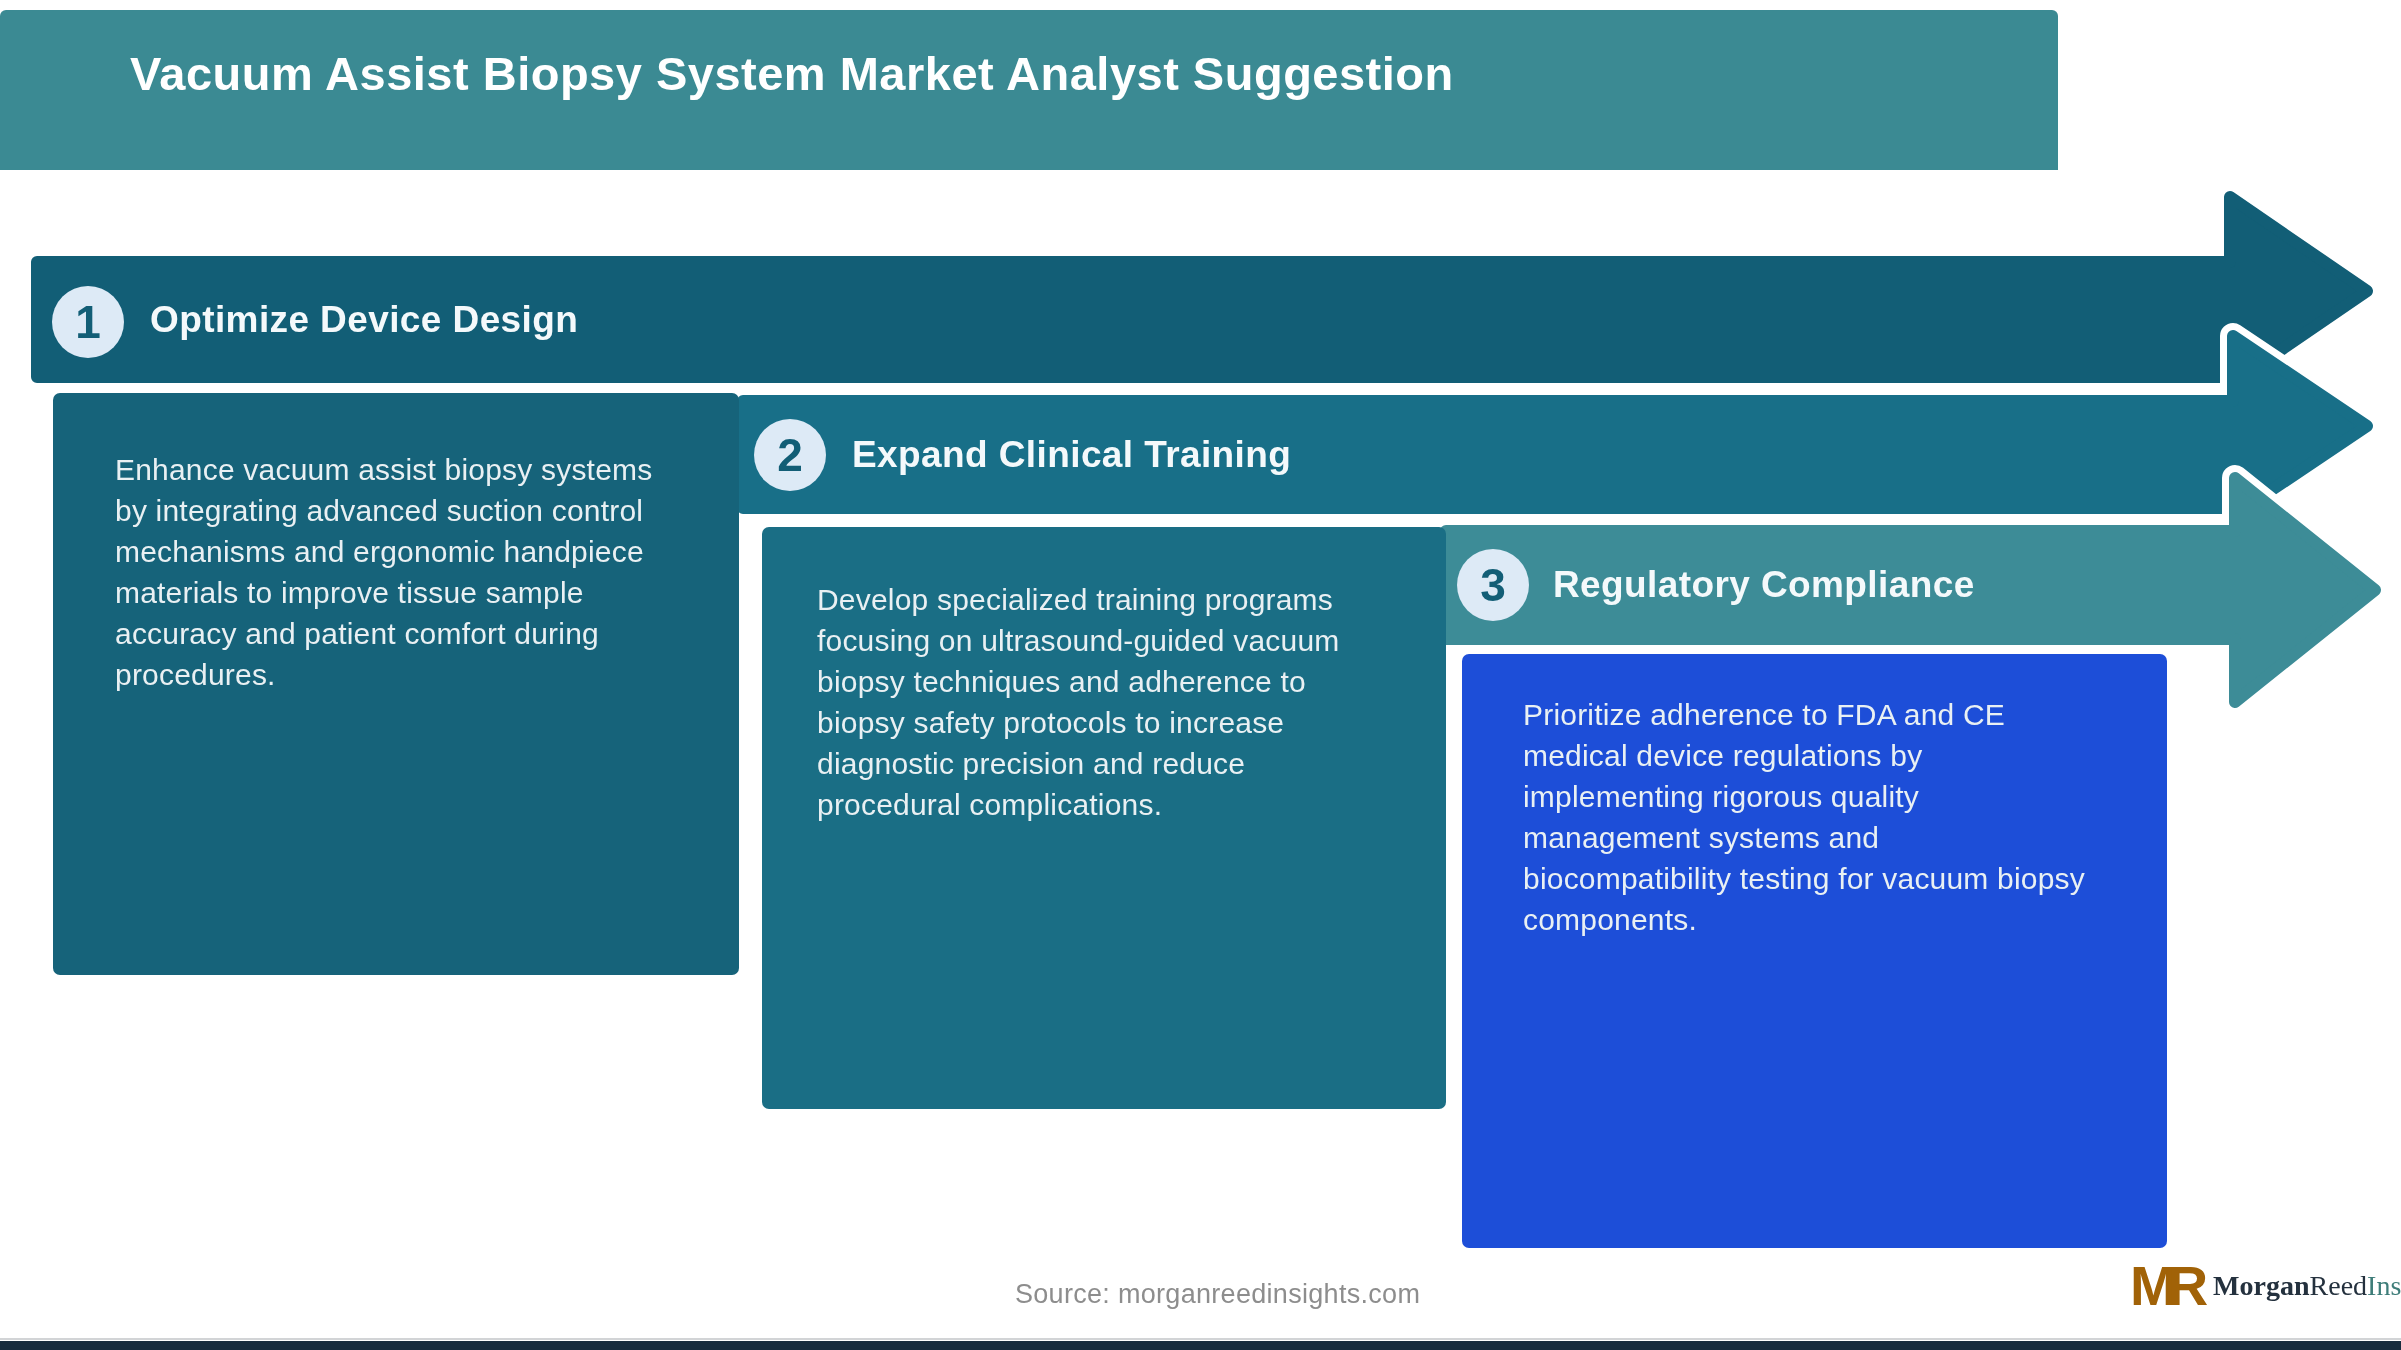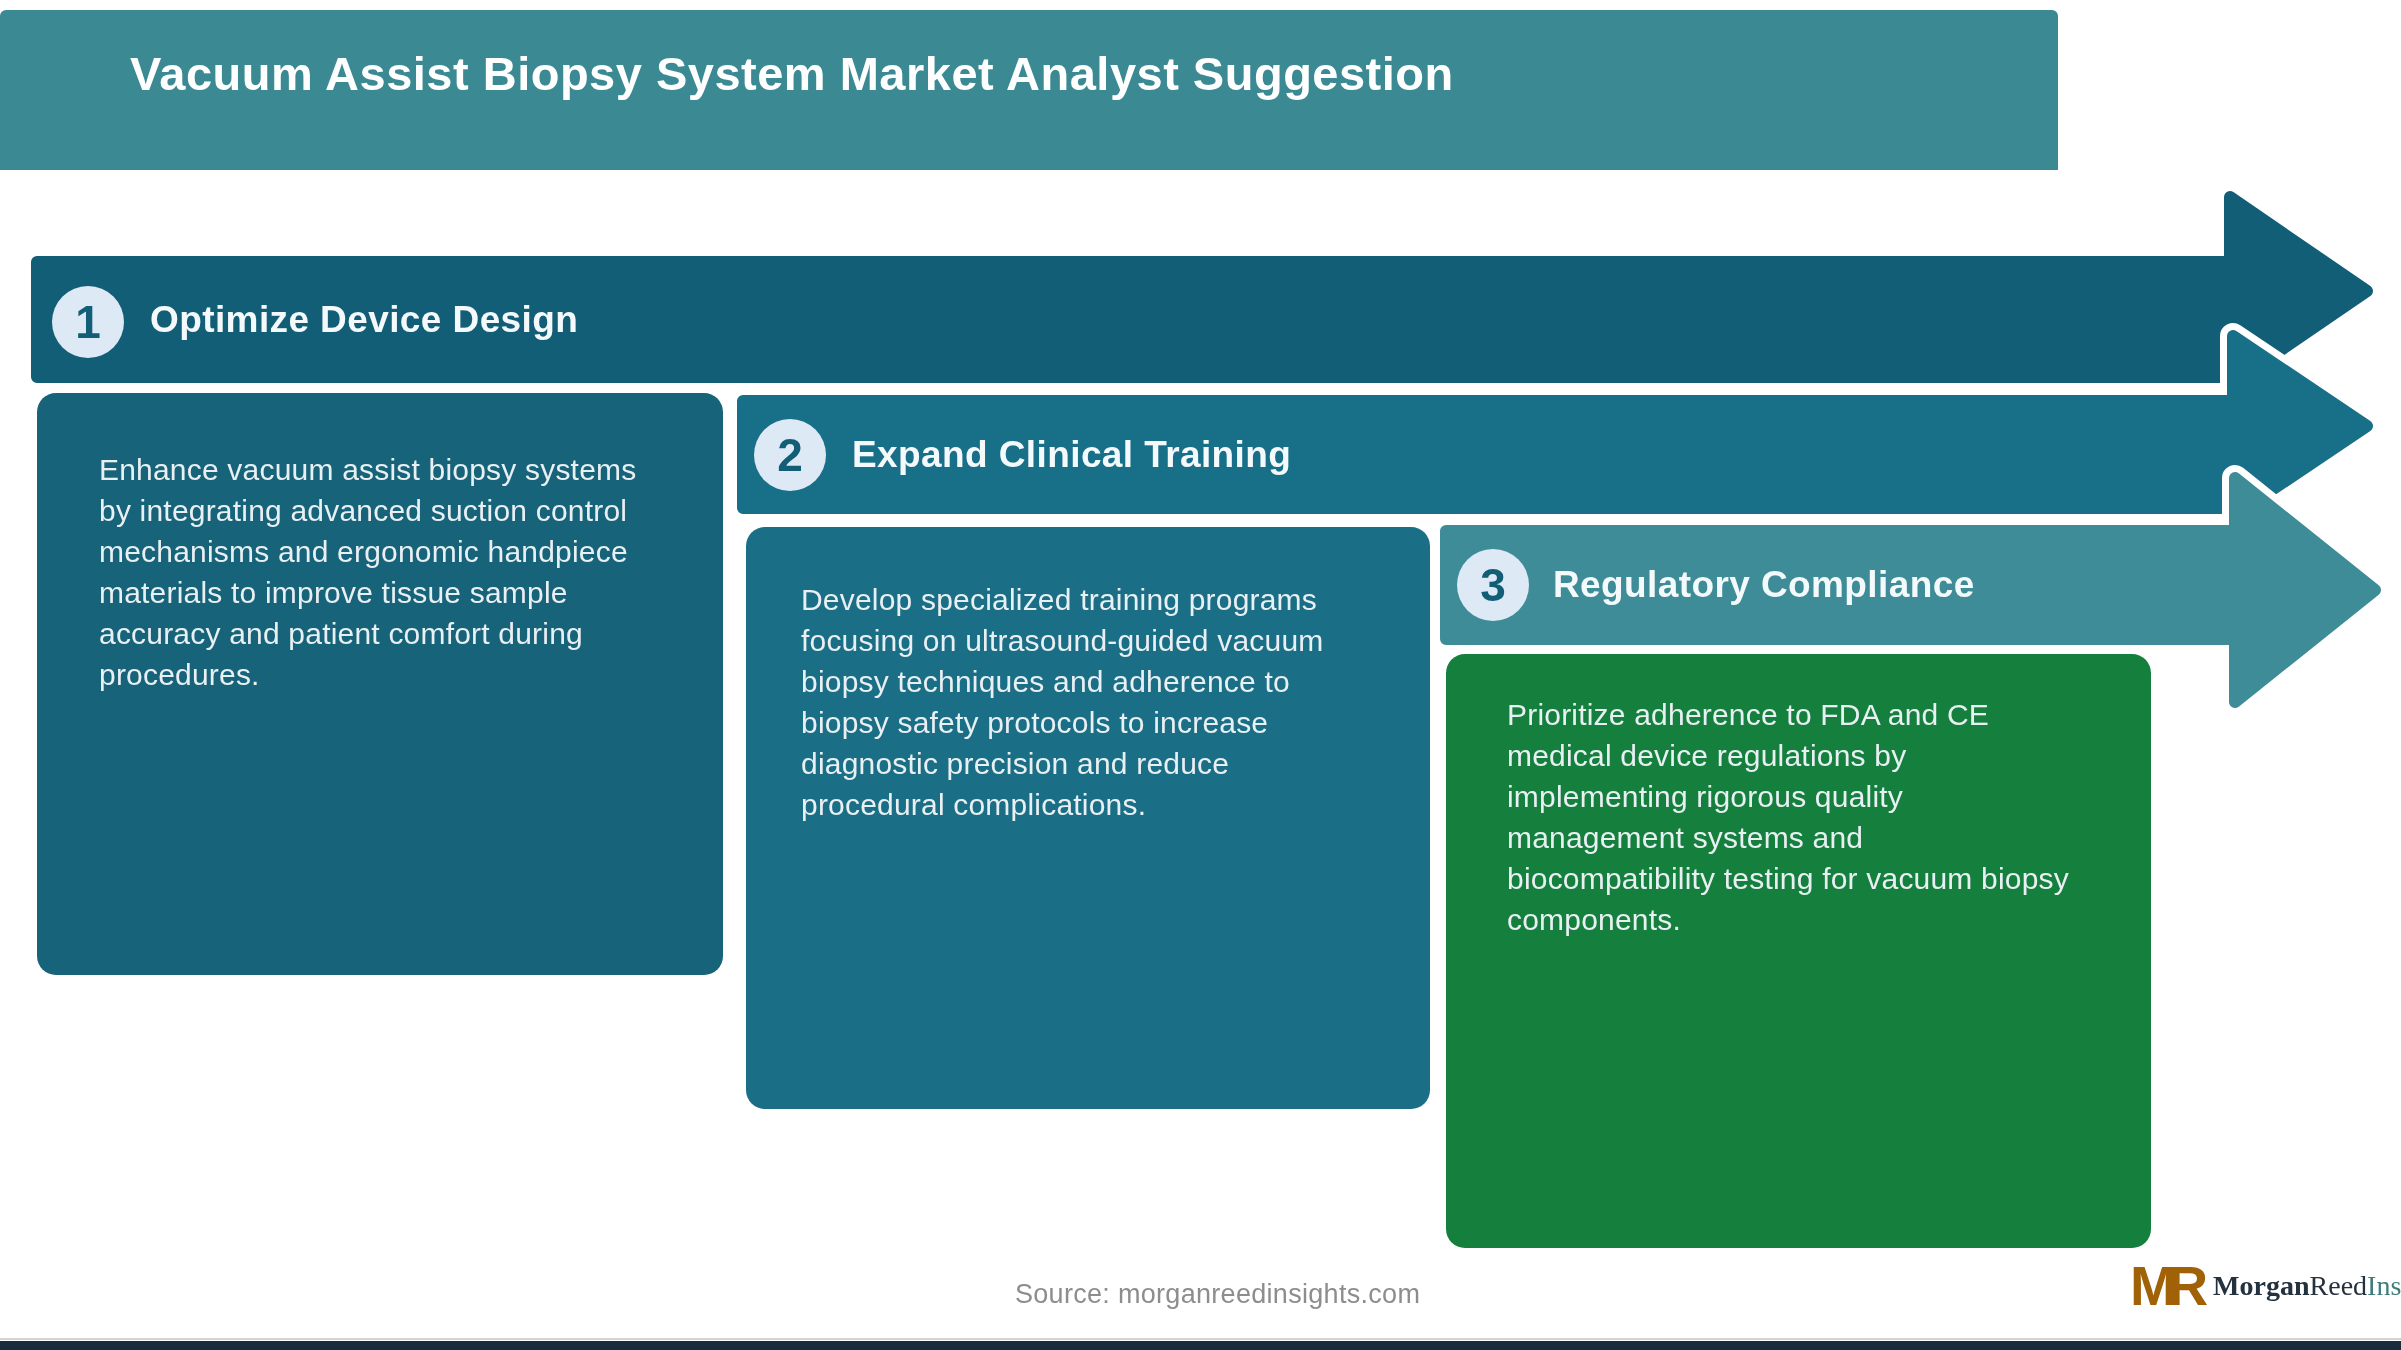--- a/index.html
+++ b/index.html
@@ -30,25 +30,25 @@
   .badge3{left:1457px;top:549px;}
   
   .step-title{
     position:absolute;z-index:2;display:flex;align-items:center;
     color:#f4f9fb;font-size:37px;font-weight:700;letter-spacing:.4px;text-align:right;
   }
   .stitle1{left:150px;top:262px;height:115px;}
   .stitle2{left:852px;top:401px;height:107px;}
   .stitle3{left:1553px;top:531px;height:108px;}
   
-  .box{position:absolute;z-index:2;border-radius:19px;color:#e9f0f3;}
+  .box{position:absolute;z-index:2;border-radius:7px;color:#e9f0f3;margin-left:16px;}
   .box p{margin:0;font-size:30px;line-height:41px;font-weight:400;letter-spacing:.2px;}
   .box1{left:37px; top:393px;width:686px;height:582px;background:#16637a;padding:56px 79px 0 62px;box-sizing:border-box;}
   .box2{left:746px;top:527px;width:684px;height:582px;background:#1a6e85;padding:52px 60px 0 55px;box-sizing:border-box;}
-  .box3{left:1446px;top:654px;width:705px;height:594px;background:#15803d;padding:40px 80px 0 61px;box-sizing:border-box;}
+  .box3{left:1446px;top:654px;width:705px;height:594px;background:#1d4ed8;padding:40px 80px 0 61px;box-sizing:border-box;}
   
   .source{
     position:absolute;left:1015px;top:1279px;z-index:2;
     font-size:27px;color:#8d8d8d;letter-spacing:.3px;
   }
   .logo{position:absolute;left:2130px;top:1258px;z-index:2;display:flex;align-items:center;}
   .logo .monogram{
     font-size:56px;font-weight:800;letter-spacing:-9px;color:#a16207;
     font-family:"Liberation Sans",sans-serif;line-height:56px;margin-right:14px;text-align:right;
   }

